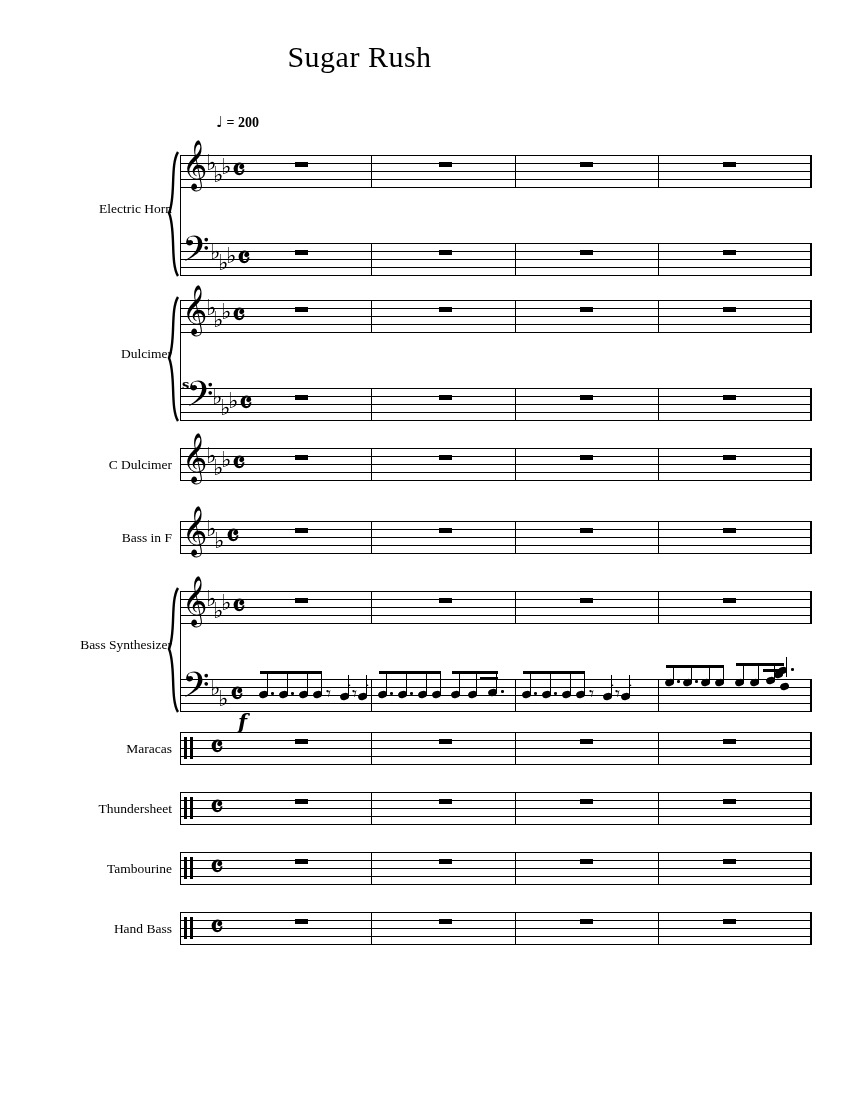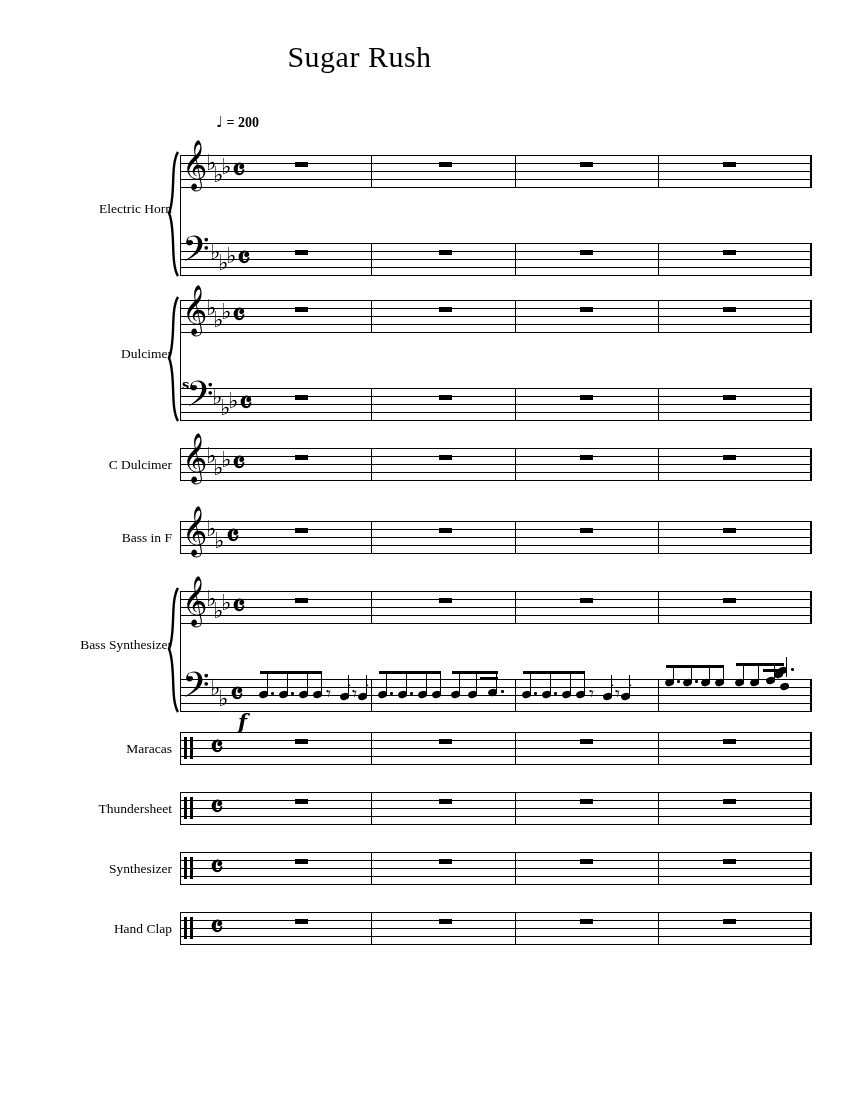--- a/index.html
+++ b/index.html
@@ -562,21 +562,21 @@
     <div class="rest-whole" style="left:543px; top:7px;"></div>
     <div class="barline" style="left:0px;   top:0px; height:33px;"></div>
     <div class="barline" style="left:191px; top:0px; height:33px;"></div>
     <div class="barline" style="left:335px; top:0px; height:33px;"></div>
     <div class="barline" style="left:478px; top:0px; height:33px;"></div>
     <div class="barline thick" style="left:630px; top:0px; height:33px;"></div>
   </div>
 
   <div class="system" style="top:852px;">
     <div class="label-col" style="left:-180px; top:9px;">
-      <span class="instr-label">Synthesizer</span>
+      <span class="instr-label">Tambourine</span>
     </div>
     <div class="staff" style="top:0px;">
       <div class="line"></div>
         <div class="line"></div>
         <div class="line"></div>
         <div class="line"></div>
         <div class="line"></div>
     </div>
     <div class="perc-clef" style="left:3px; top:5px;">
         <i></i>
@@ -589,21 +589,21 @@
     <div class="rest-whole" style="left:543px; top:7px;"></div>
     <div class="barline" style="left:0px;   top:0px; height:33px;"></div>
     <div class="barline" style="left:191px; top:0px; height:33px;"></div>
     <div class="barline" style="left:335px; top:0px; height:33px;"></div>
     <div class="barline" style="left:478px; top:0px; height:33px;"></div>
     <div class="barline thick" style="left:630px; top:0px; height:33px;"></div>
   </div>
 
   <div class="system" style="top:912px;">
     <div class="label-col" style="left:-180px; top:9px;">
-      <span class="instr-label">Hand Clap</span>
+      <span class="instr-label">Hand Bass</span>
     </div>
     <div class="staff" style="top:0px;">
       <div class="line"></div>
         <div class="line"></div>
         <div class="line"></div>
         <div class="line"></div>
         <div class="line"></div>
     </div>
     <div class="perc-clef" style="left:3px; top:5px;">
         <i></i>

